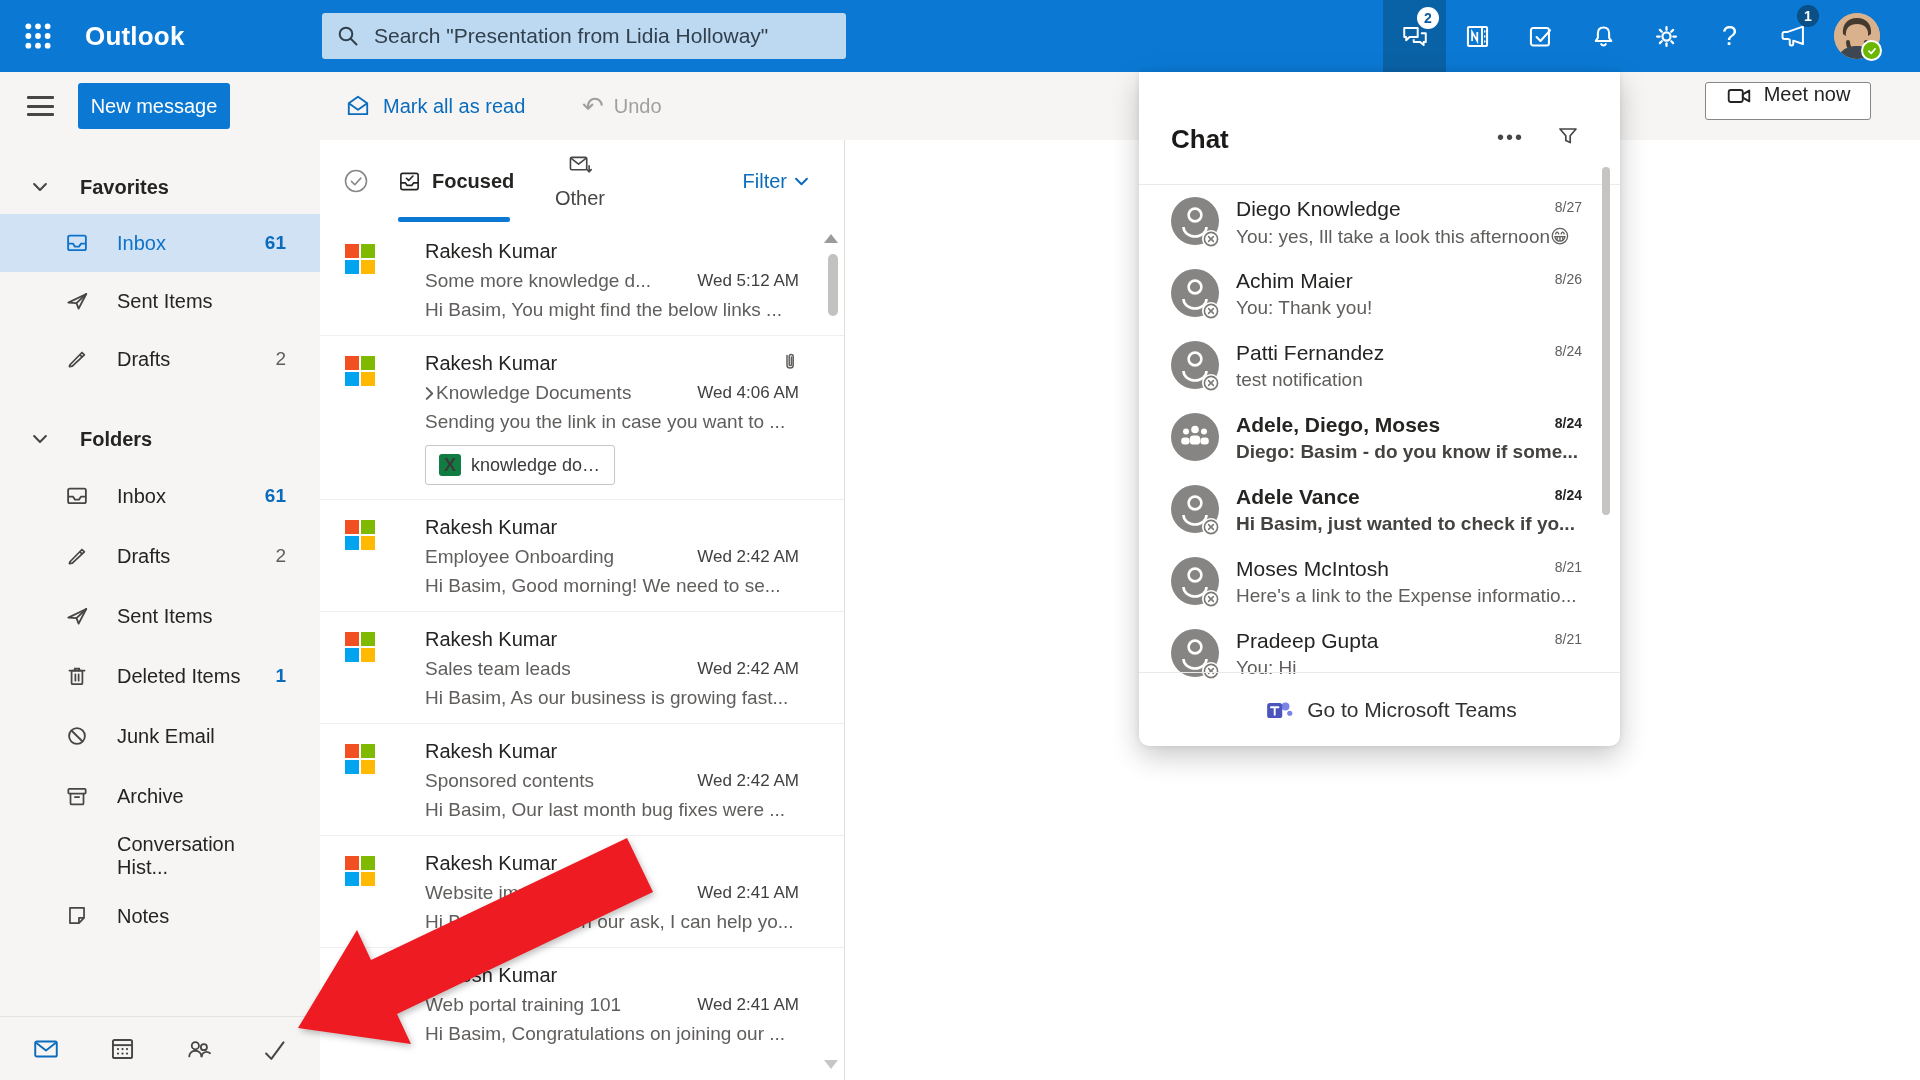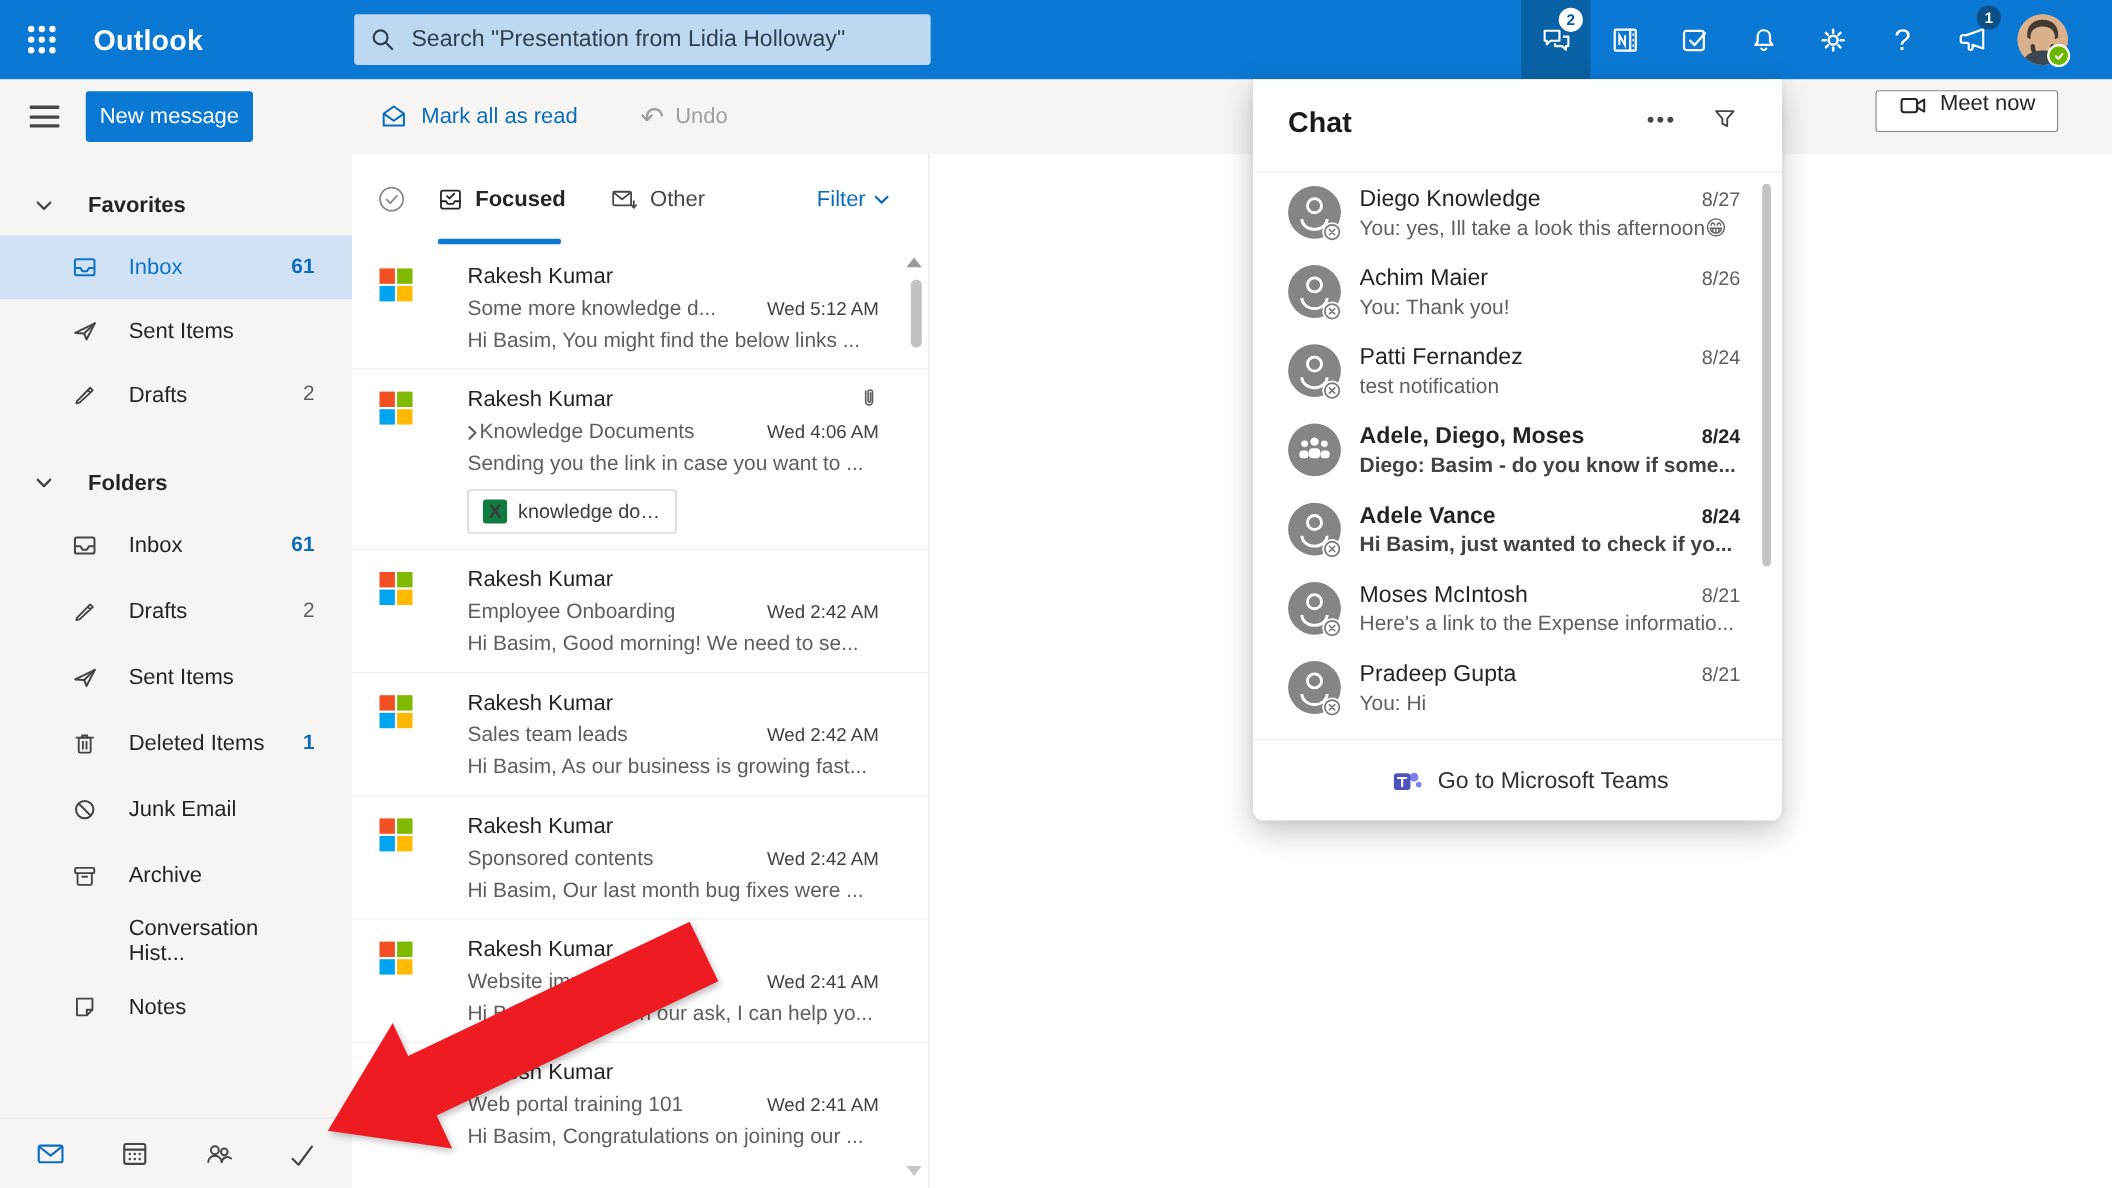--- a/index.html
+++ b/index.html
@@ -53,21 +53,21 @@
   .bottomrail{position:absolute;left:0;bottom:0;width:320px;height:64px;border-top:1px solid #e5e3e1;display:flex;align-items:center;justify-content:space-between;padding:0 32px;box-sizing:border-box;background:#f6f5f4;}
   .rail-btn{color:#484644;cursor:pointer;}
   .rail-btn.active{color:#0b6cbd;}
 
   
   .listpanel{position:absolute;left:320px;top:140px;width:525px;height:940px;background:#fff;border-right:1px solid #e1dfdd;box-sizing:border-box;overflow:hidden;}
   .tabrow{position:relative;height:82px;display:flex;align-items:center;}
   .selectall{position:absolute;left:22px;top:27px;color:#8a8886;cursor:pointer;}
   .tab{display:flex;align-items:center;gap:11px;cursor:pointer;}
   .tab.focused{position:absolute;left:78px;color:#252423;font-size:20px;font-weight:700;}
-  .tab.other{position:absolute;left:235px;color:#484644;font-size:20px;}
+  .tab.other{position:absolute;left:235px;color:#484644;font-size:20px;flex-direction:column;}
   .tab .ticon{color:#484644;}
   .tab.focused .ticon{color:#252423;}
   .tab-underline{position:absolute;left:78px;bottom:0;width:112px;height:5px;background:#0b79d4;border-radius:2px;}
   .filterbtn{position:absolute;right:36px;display:flex;align-items:center;gap:8px;color:#0b6cbd;font-size:20px;cursor:pointer;}
   .emails{position:relative;}
   .email{position:relative;padding:16px 45px 14px 25px;display:flex;gap:0;border-top:1px solid #f0efee;cursor:pointer;}
   .email.first{border-top:none;margin-top:2px;}
   .ms-logo{width:30px;height:30px;flex:none;margin-top:4px;display:grid;grid-template-columns:14px 14px;grid-template-rows:14px 14px;gap:2px;}
   .ms-logo i{display:block;}
   .ms-logo .q1{background:#f25022;}.ms-logo .q2{background:#7fba00;}.ms-logo .q3{background:#00a4ef;}.ms-logo .q4{background:#ffb900;}
@@ -83,30 +83,30 @@
   .xls{width:22px;height:22px;border-radius:3px;background:#107c41;color:#fff;font-size:13px;font-weight:700;display:flex;align-items:center;justify-content:center;flex:none;}
   .chip span{font-size:18px;color:#3b3a39;white-space:nowrap;overflow:hidden;text-overflow:ellipsis;}
   
   .lsb-arrow{position:absolute;right:6px;width:0;height:0;border-left:7px solid transparent;border-right:7px solid transparent;}
   .lsb-up{top:94px;border-bottom:9px solid #9d9b99;}
   .lsb-down{top:920px;border-top:9px solid #c8c6c4;}
   .lsb-thumb{position:absolute;right:6px;top:114px;width:10px;height:62px;background:#c4c2c0;border-radius:5px;cursor:pointer;}
 
   
   .chatpanel{position:absolute;left:1139px;top:72px;width:481px;height:674px;background:#fff;border-radius:0 0 10px 10px;box-shadow:0 10px 28px rgba(0,0,0,.22),0 0 6px rgba(0,0,0,.08);z-index:40;}
-  .chat-header{position:relative;height:84px;border-bottom:1px solid #eceae8;}
+  .chat-header{position:relative;height:84px;border-bottom:1px solid #eceae8;margin-top:28px;}
   .chat-title{position:absolute;left:32px;top:24px;font-size:26px;font-weight:700;color:#1b1a19;}
   .chat-more{position:absolute;right:96px;top:26px;color:#484644;font-size:20px;letter-spacing:2px;cursor:pointer;}
   .chat-filter{position:absolute;right:40px;top:24px;color:#484644;cursor:pointer;}
   .chat-items{position:relative;}
   .chat-item{position:relative;height:72px;cursor:pointer;}
   .c-avatar{position:absolute;left:32px;top:12px;width:48px;height:48px;border-radius:50%;background:#878583;}
   .c-status{position:absolute;left:62px;top:44px;}
   .c-name{position:absolute;left:97px;top:12px;right:120px;font-size:21px;color:#252423;white-space:nowrap;overflow:hidden;text-overflow:ellipsis;}
-  .c-date{position:absolute;right:38px;top:14px;font-size:18px;color:#605e5c;}
+  .c-date{position:absolute;right:38px;top:14px;font-size:14px;color:#605e5c;}
   .c-prev{position:absolute;left:97px;top:40px;right:40px;font-size:19px;color:#605e5c;white-space:nowrap;overflow:hidden;text-overflow:ellipsis;}
   .chat-item.unread .c-name{font-weight:700;}
   .chat-item.unread .c-date{font-weight:700;color:#252423;}
   .chat-item.unread .c-prev{font-weight:600;color:#444340;}
   .chat-footer{position:absolute;left:0;bottom:0;width:100%;height:74px;border-top:1px solid #eceae8;display:flex;align-items:center;justify-content:center;gap:14px;font-size:21px;color:#323130;cursor:pointer;box-sizing:border-box;padding-left:23px;}
   .csb-thumb{position:absolute;right:10px;top:95px;width:8px;height:348px;background:#c6c4c2;border-radius:4px;cursor:pointer;}
 
   .readingpane{position:absolute;left:845px;top:140px;width:1075px;height:940px;background:#fff;}
 
   

